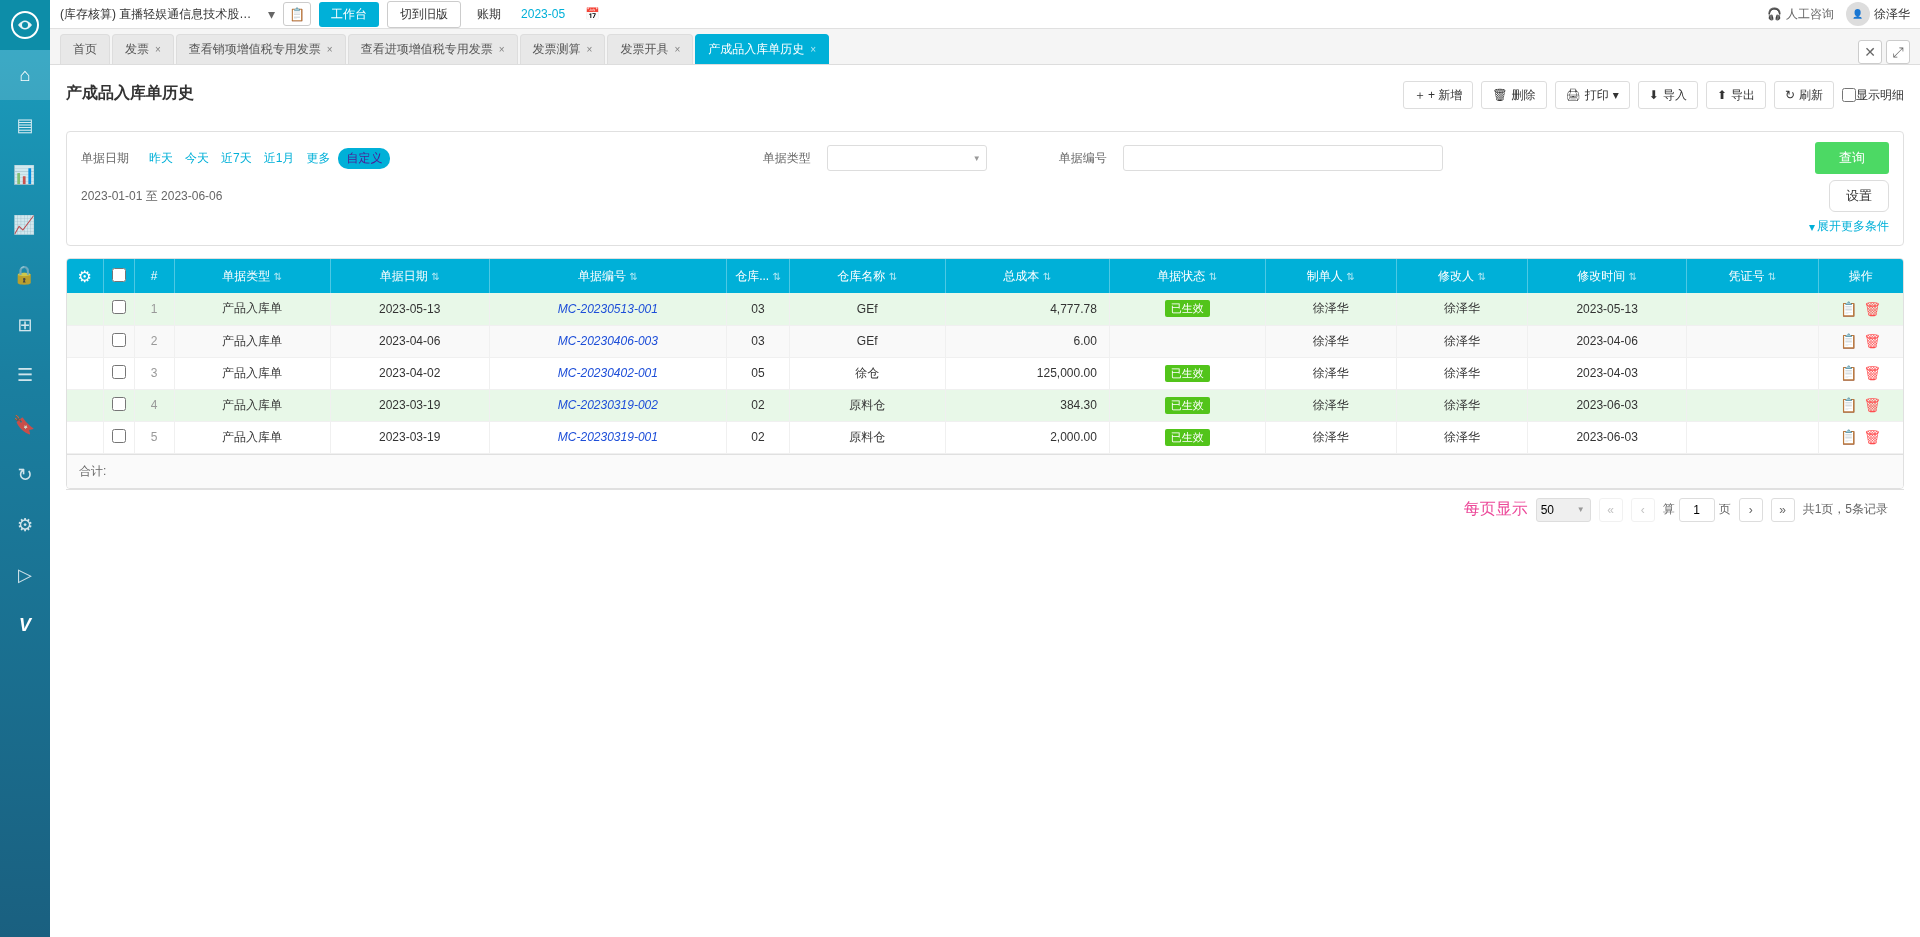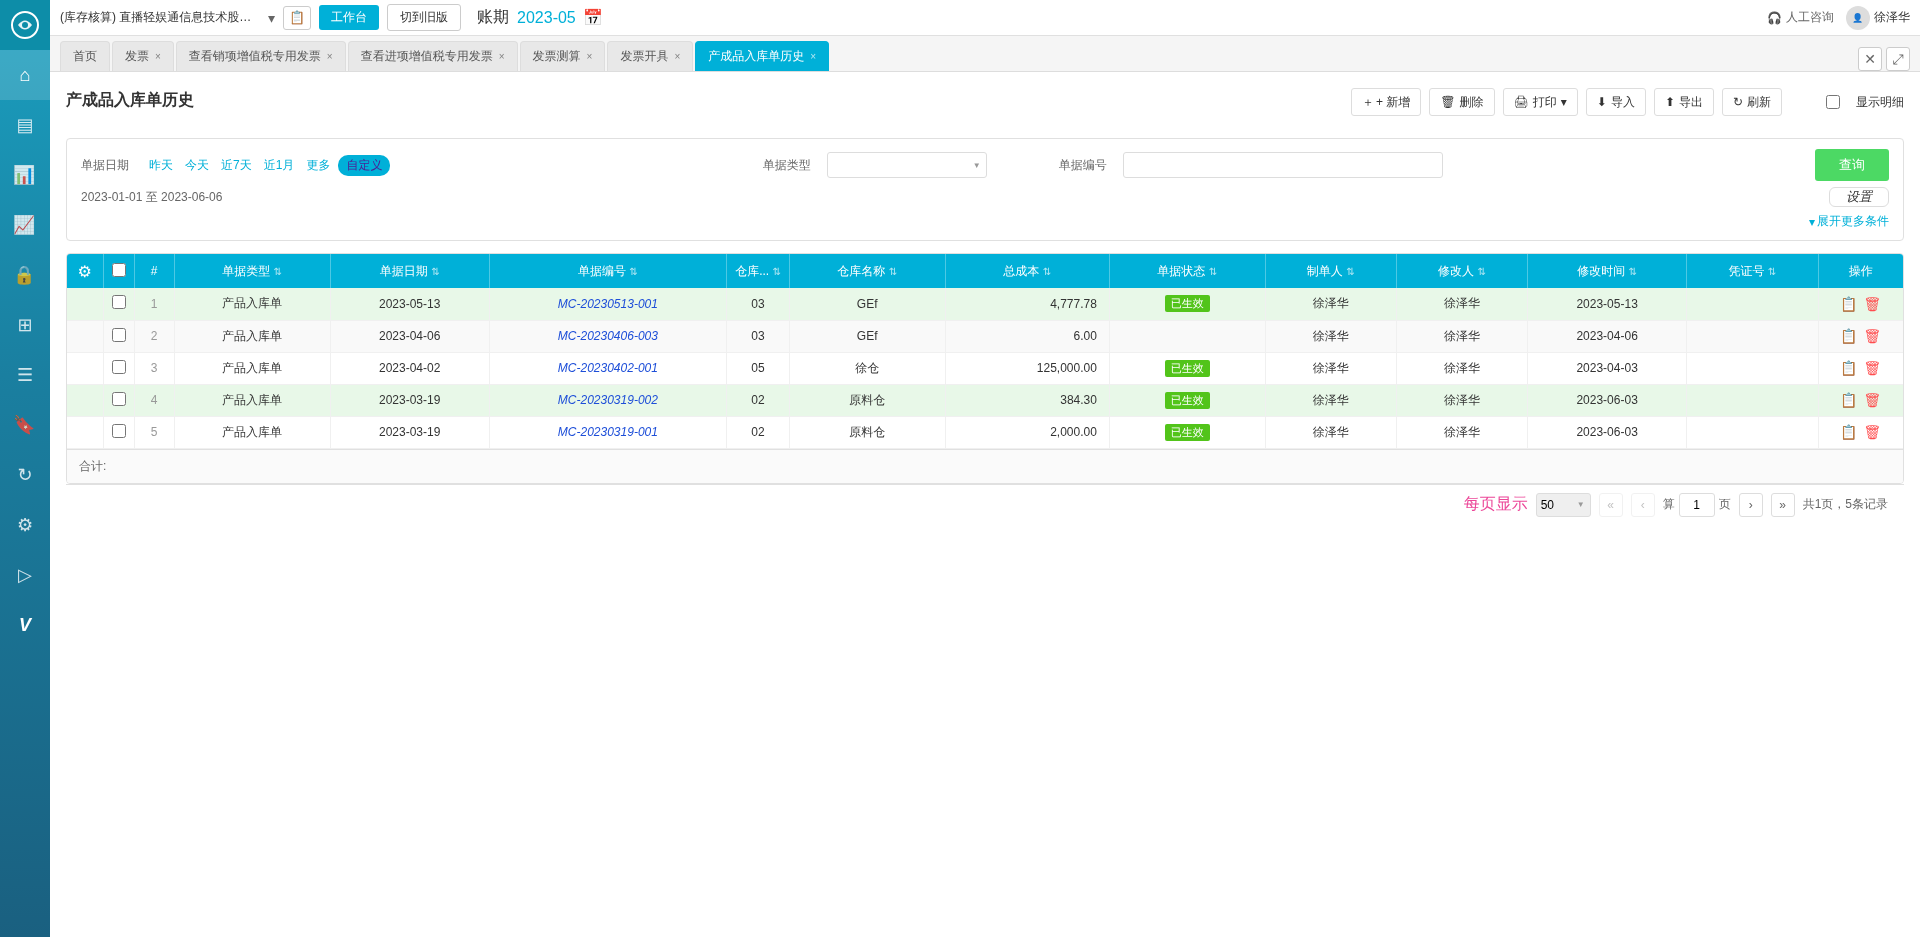--- a/index.html
+++ b/index.html
@@ -13,27 +13,27 @@
     .sidebar-logo { width: 50px; height: 50px; background: #0d8da8; display: flex; align-items: center; justify-content: center; }
     .sidebar-logo svg { width: 30px; height: 30px; }
     .sidebar-item { width: 50px; height: 50px; display: flex; align-items: center; justify-content: center; cursor: pointer; color: rgba(255,255,255,0.8); position: relative; }
     .sidebar-item.active { background: rgba(255,255,255,0.15); color: #fff; }
     .sidebar-icon { font-size: 18px; }
 
     
     .main-area { flex: 1; display: flex; flex-direction: column; overflow: hidden; }
 
     
-    .topbar { height: 36px; background: #fff; border-bottom: 1px solid #e0e0e0; display: flex; align-items: center; padding: 0 10px; gap: 8px; }
+    .topbar { height: 29px; background: #fff; border-bottom: 1px solid #e0e0e0; display: flex; align-items: center; padding: 0 10px; gap: 8px; }
     .topbar-title { font-size: 12px; color: #333; max-width: 200px; overflow: hidden; text-overflow: ellipsis; white-space: nowrap; }
     .topbar-title-icon { font-size: 14px; color: #666; }
     .topbar-doc-btn { width: 28px; height: 24px; border: 1px solid #ccc; background: #fff; border-radius: 3px; display: flex; align-items: center; justify-content: center; cursor: pointer; color: #666; font-size: 13px; }
     .topbar-workbench-btn { background: #00b0d8; color: #fff; border: none; padding: 4px 12px; border-radius: 3px; cursor: pointer; font-size: 12px; font-family: inherit; }
     .topbar-history-btn { background: #fff; color: #333; border: 1px solid #ccc; padding: 4px 12px; border-radius: 3px; cursor: pointer; font-size: 12px; font-family: inherit; }
-    .topbar-period { font-size: 16px; color: #333; margin-left: 8px; display: flex; align-items: center; gap: 8px; }
+    .topbar-period { font-size: 12px; color: #333; margin-left: 8px; display: flex; align-items: center; gap: 20px; }
     .topbar-right { margin-left: auto; display: flex; align-items: center; gap: 12px; }
     .topbar-help { font-size: 12px; color: #666; display: flex; align-items: center; gap: 4px; cursor: pointer; }
     .topbar-user { font-size: 12px; color: #333; display: flex; align-items: center; gap: 4px; cursor: pointer; }
     .user-avatar { width: 24px; height: 24px; border-radius: 50%; background: #ddd; display: flex; align-items: center; justify-content: center; font-size: 10px; overflow: hidden; }
 
     
     .tabbar { height: 36px; background: #f5f5f5; border-bottom: 1px solid #ddd; display: flex; align-items: flex-end; padding: 0 10px; gap: 2px; }
     .tab-item { height: 30px; padding: 0 12px; background: #e8e8e8; border: 1px solid #ddd; border-bottom: none; border-radius: 4px 4px 0 0; display: flex; align-items: center; gap: 6px; cursor: pointer; font-size: 12px; color: #555; white-space: nowrap; }
     .tab-item.active { background: #00b0d8; color: #fff; border-color: #00b0d8; }
     .tab-item .tab-close { font-size: 10px; cursor: pointer; opacity: 0.7; }
@@ -43,36 +43,36 @@
     
     .page-content { flex: 1; padding: 16px; overflow-y: auto; background: #fff; }
 
     
     .page-title { font-size: 16px; font-weight: bold; color: #333; margin-bottom: 14px; }
 
     
     .toolbar { display: flex; align-items: center; justify-content: flex-end; gap: 8px; margin-bottom: 10px; }
     .toolbar-btn { height: 28px; padding: 0 10px; border: 1px solid #ddd; background: #fff; border-radius: 3px; cursor: pointer; font-size: 12px; font-family: inherit; display: flex; align-items: center; gap: 4px; color: #333; }
     .toolbar-btn-print { position: relative; }
-    .show-detail-label { font-size: 12px; color: #333; display: flex; align-items: center; gap: 16px; margin-left: 36px; }
+    .show-detail-label { font-size: 12px; color: #333; display: flex; align-items: center; gap: 0; }
     .checkbox-input { width: 14px; height: 14px; }
 
     
     .filter-area { border: 1px solid #e0e0e0; border-radius: 4px; padding: 10px 14px; margin-bottom: 12px; background: #fff; }
     .filter-row { display: flex; align-items: center; gap: 16px; margin-bottom: 6px; }
     .filter-label { font-size: 12px; color: #666; white-space: nowrap; }
     .filter-date-shortcuts { display: flex; gap: 4px; align-items: center; }
     .date-shortcut { font-size: 12px; color: #00b0d8; cursor: pointer; padding: 2px 4px; }
     .date-shortcut.active { background: #00b0d8; color: #4c1d95; border-radius: 10px; padding: 2px 8px; }
     .date-range-input { font-size: 12px; color: #666; }
     .filter-select { height: 26px; border: 1px solid #ddd; border-radius: 3px; padding: 0 6px; font-size: 12px; font-family: inherit; background: #fff; min-width: 160px; }
     .filter-input { height: 26px; border: 1px solid #ddd; border-radius: 3px; padding: 0 6px; font-size: 12px; font-family: inherit; background: #fff; min-width: 200px; }
     .filter-expand-btn { font-size: 12px; color: #00b0d8; cursor: pointer; display: flex; align-items: center; gap: 2px; margin-left: auto; }
     .query-btn { height: 32px; padding: 0 24px; background: #4cd964; color: #fff; border: none; border-radius: 3px; cursor: pointer; font-size: 13px; font-family: inherit; }
-    .reset-btn { height: 20px; padding: 0 16px; background: #fff; color: #333; border: 1px solid #ddd; border-radius: 6px; cursor: pointer; font-size: 13px; font-family: inherit; font-style: italic; }
+    .reset-btn { height: 32px; padding: 0 16px; background: #fff; color: #333; border: 1px solid #ddd; border-radius: 6px; cursor: pointer; font-size: 13px; font-family: inherit; }
 
     
     .table-container { border: 1px solid #e0e0e0; border-radius: 4px; overflow: hidden; }
     .data-table { width: 100%; border-collapse: collapse; font-size: 12px; }
     .data-table thead tr { background: #00b0d8; color: #fff; height: 34px; }
     .data-table thead th { padding: 0 8px; text-align: center; border-right: 1px solid rgba(255,255,255,0.3); font-weight: normal; white-space: nowrap; cursor: pointer; }
     .data-table thead th:last-child { border-right: none; }
     .data-table thead th .sort-icon { font-size: 10px; opacity: 0.7; }
     .data-table tbody tr { height: 32px; border-bottom: 1px solid #f0f0f0; }
     .data-table tbody tr:nth-child(odd) { background: #fff; }

